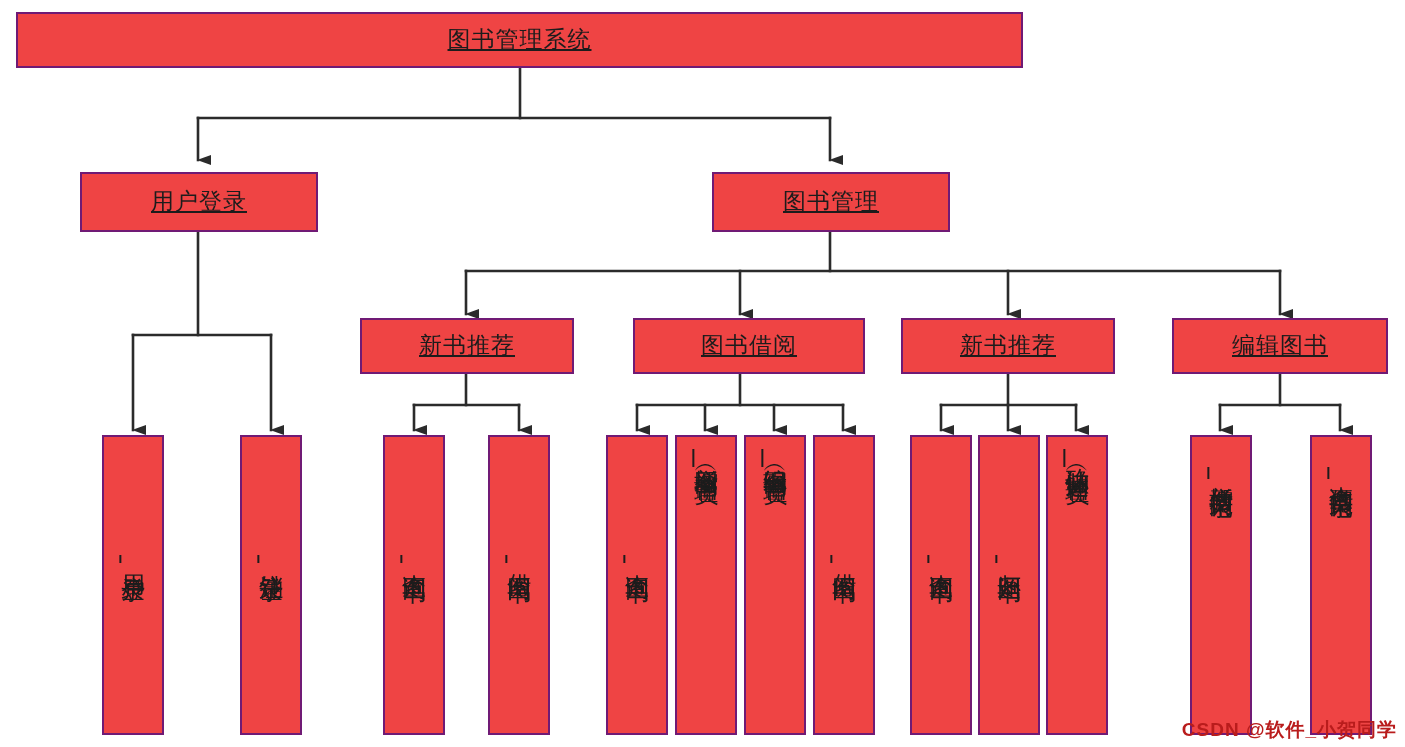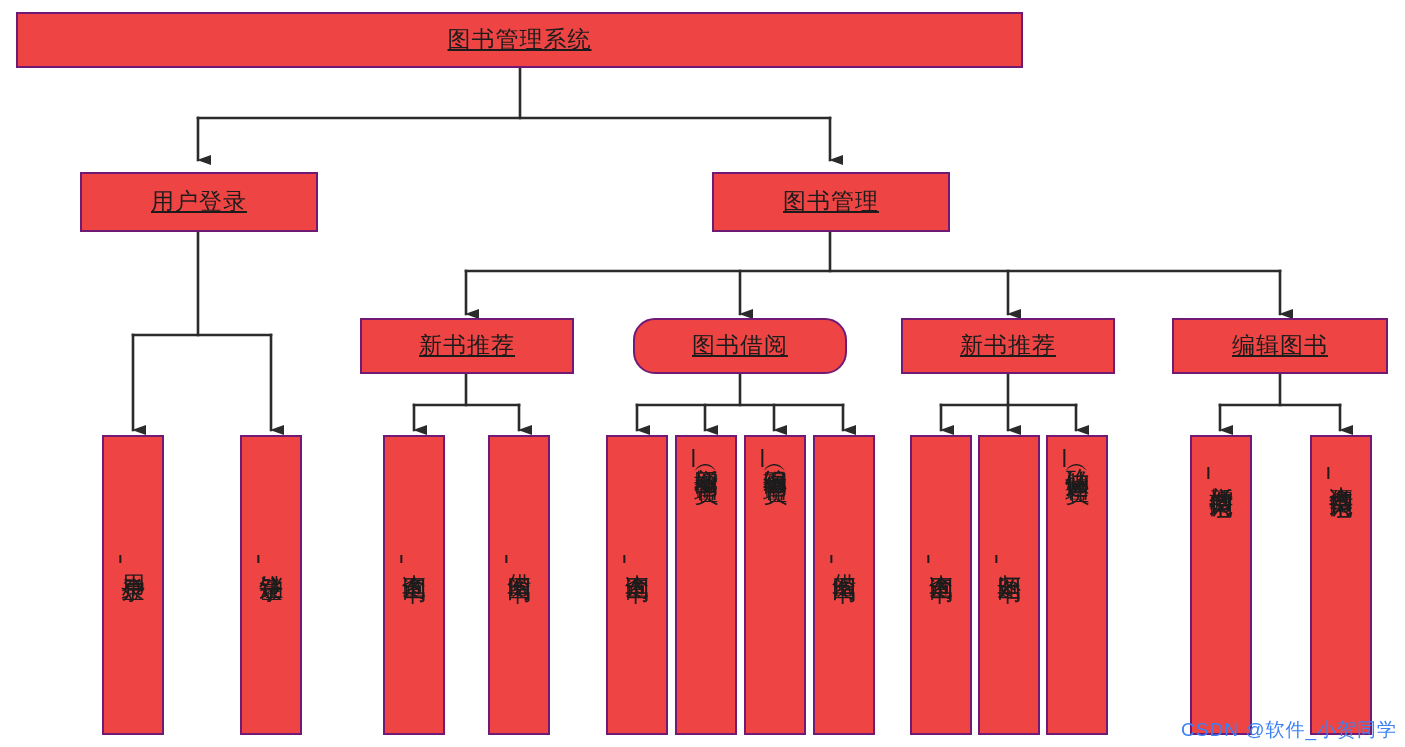--- a/index.html
+++ b/index.html
@@ -54,23 +54,24 @@
     white-space: nowrap;
   }
   .node-v.midxs .node-label { margin-top: 110px; }
   .node-v.top .node-label { margin-top: 4px; }
   .node-v.near .node-label { margin-top: 22px; }
   .watermark {
     position: absolute;
     right: 8px;
     bottom: 4px;
     font-size: 19px;
-    color: #3b82f6;
+    color: #b91c1c;
     letter-spacing: 1px;
     white-space: nowrap;
+    font-weight: bold;
   }
 </style>
 </head>
 <body>
 
 <div id="canvas">
 
   <svg id="wires" viewBox="0 0 1405 747" xmlns="http://www.w3.org/2000/svg">
     <defs>
       <marker id="arrow" viewBox="0 0 12 14" refX="6" refY="13" markerWidth="12" markerHeight="14" orient="auto-start-reverse" markerUnits="userSpaceOnUse">
@@ -130,21 +131,21 @@
   </div>
 
   <div class="node node-h" style="left:712px; top:172px; width:238px; height:60px;">
     <span class="node-label">图书管理</span>
   </div>
 
   <div class="node node-h" style="left:360px; top:318px; width:214px; height:56px;">
     <span class="node-label">新书推荐</span>
   </div>
 
-  <div class="node node-h" style="left:633px; top:318px; width:214px; height:56px;border-radius:22px;">
+  <div class="node node-h" style="left:633px; top:318px; width:232px; height:56px;">
     <span class="node-label">图书借阅</span>
   </div>
 
   <div class="node node-h" style="left:901px; top:318px; width:214px; height:56px;">
     <span class="node-label">新书推荐</span>
   </div>
 
   <div class="node node-h" style="left:1172px; top:318px; width:216px; height:56px;">
     <span class="node-label">编辑图书</span>
   </div>

